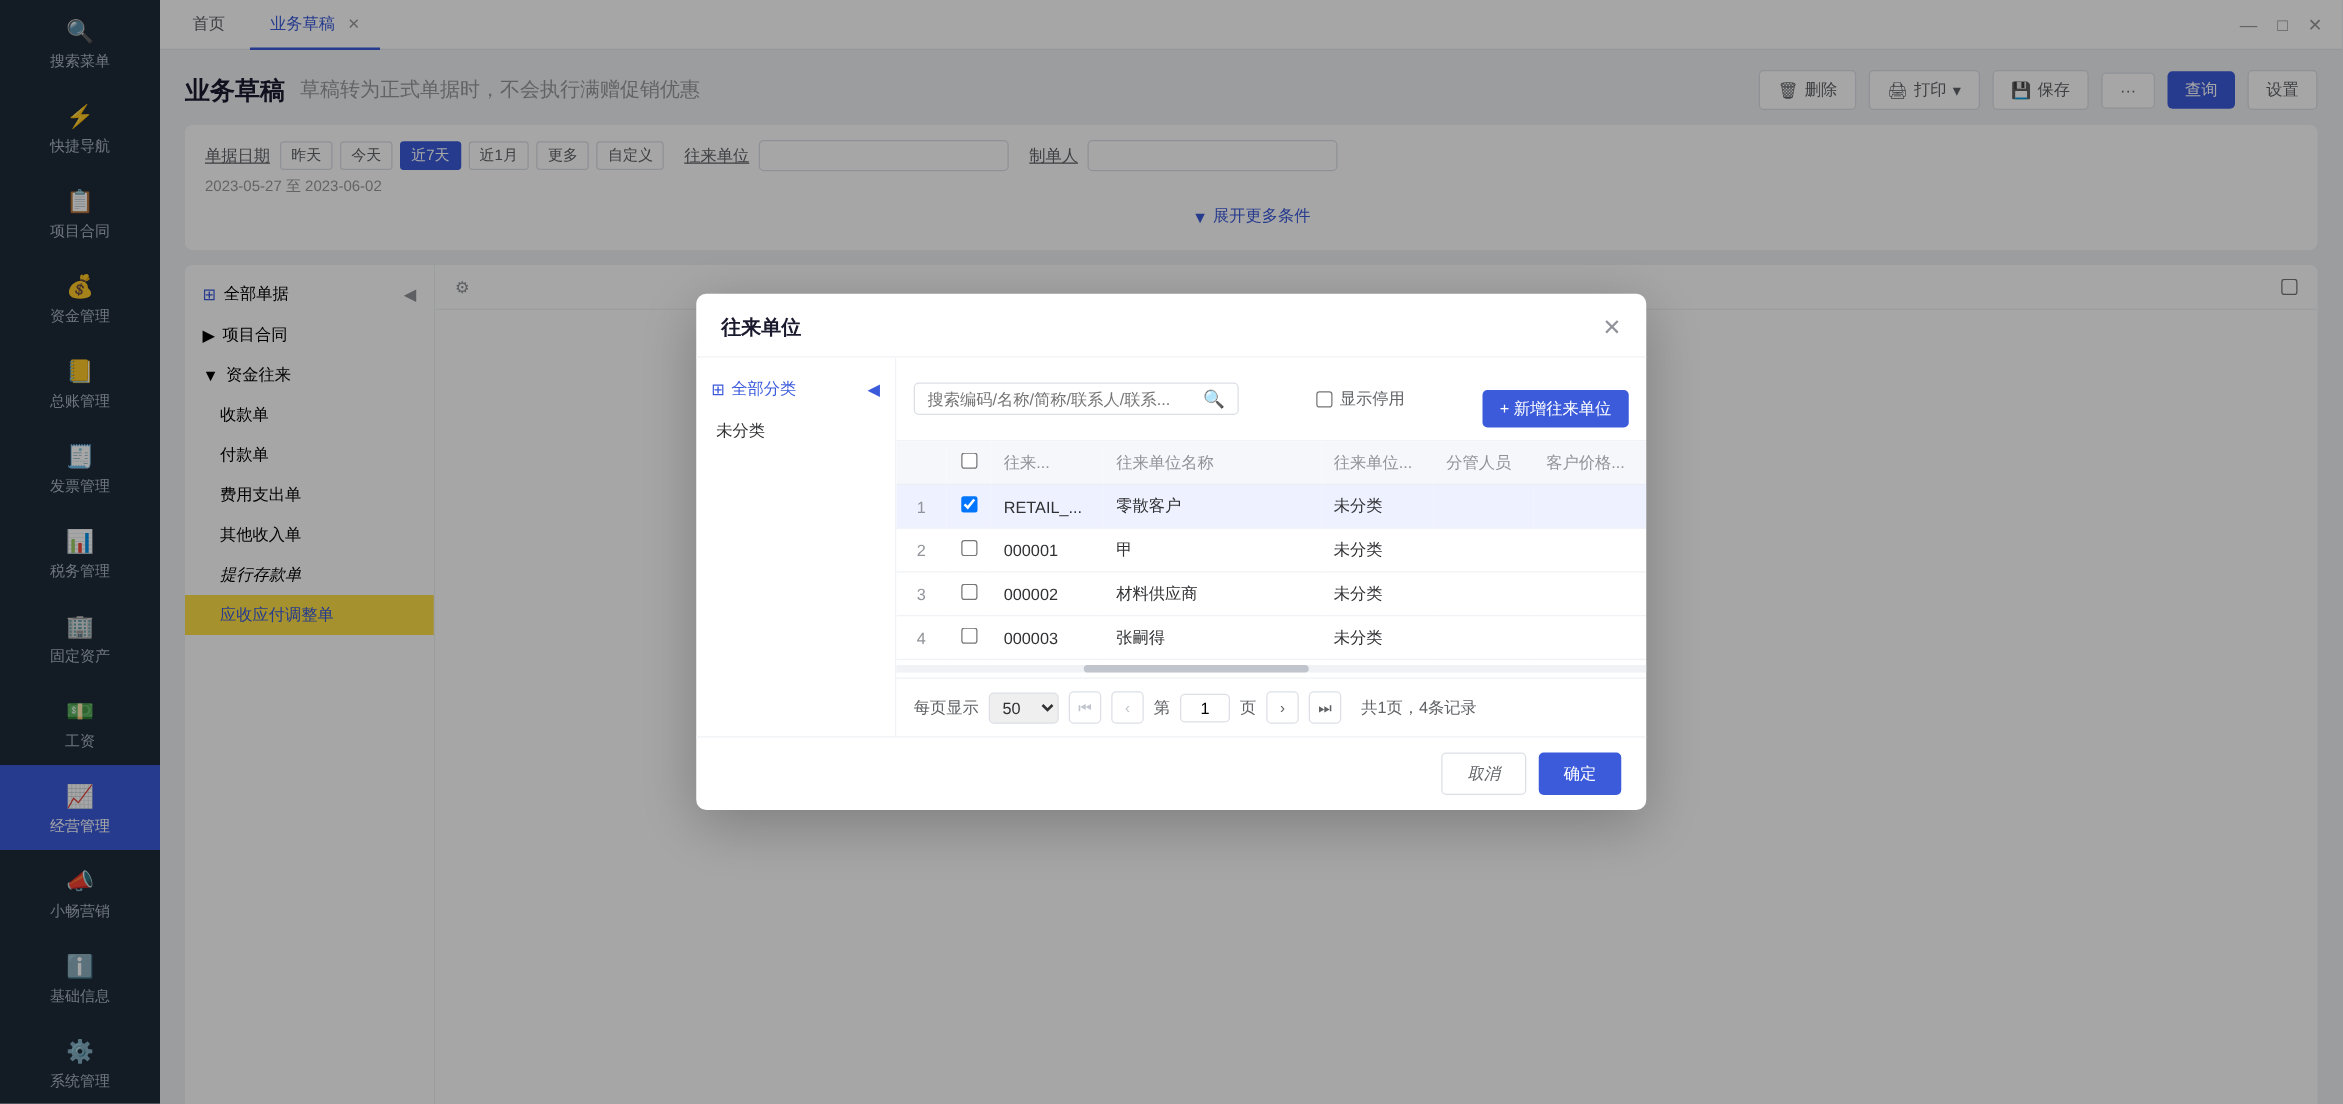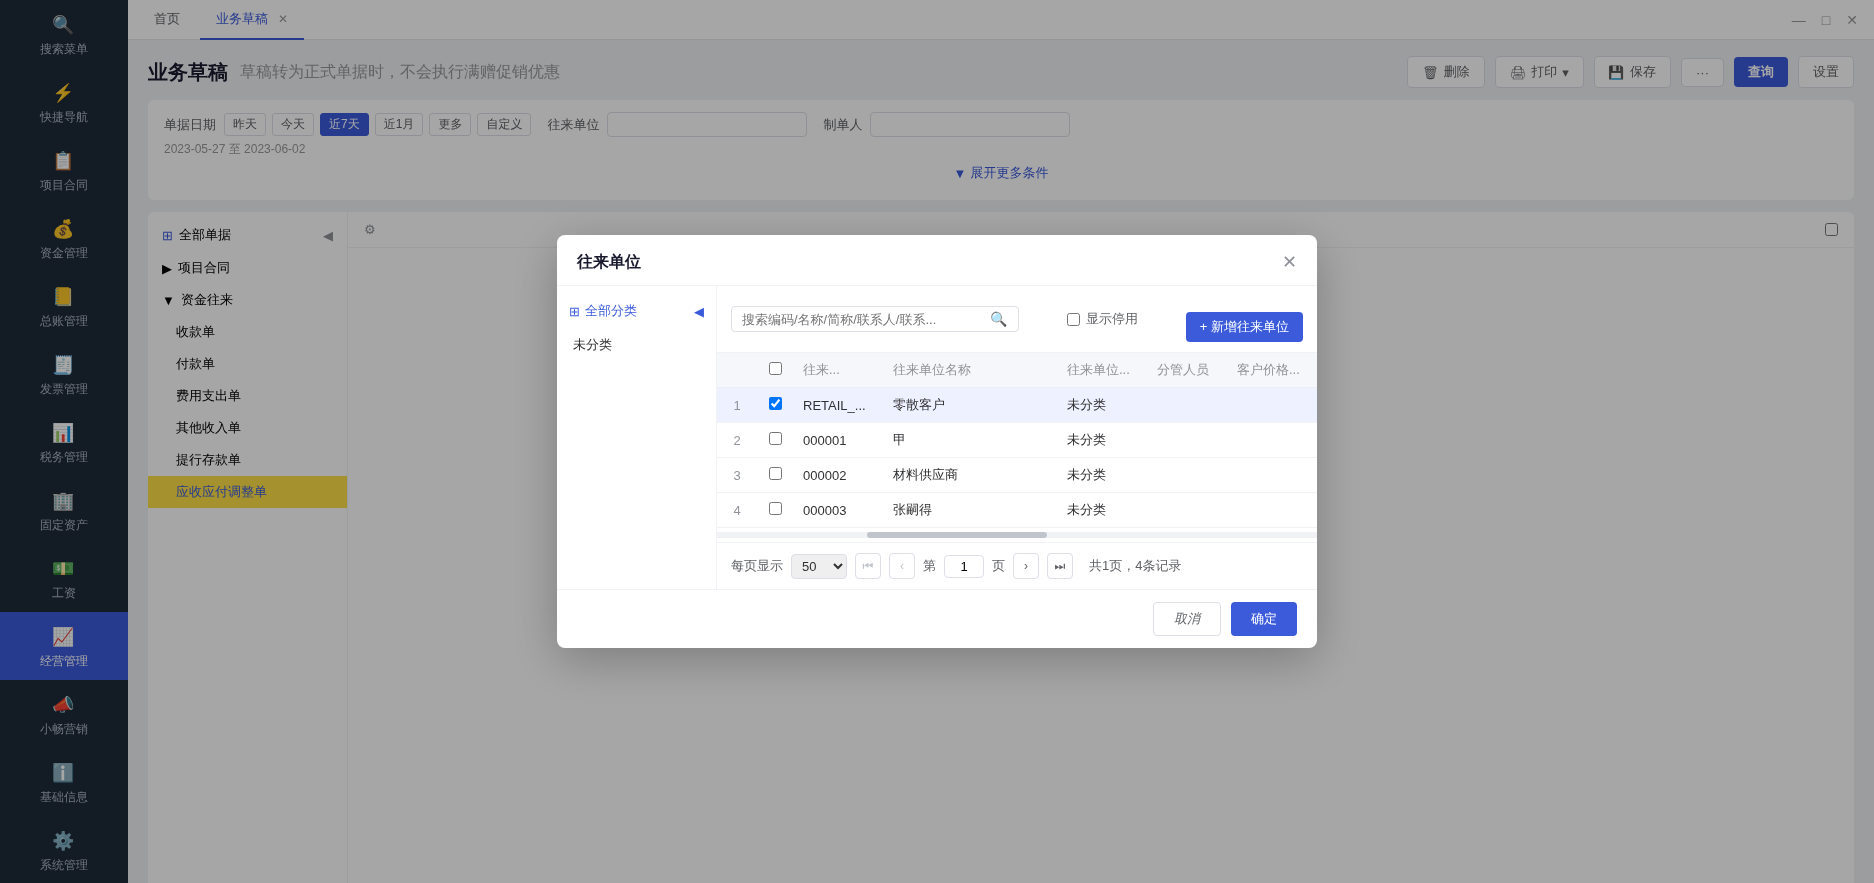--- a/index.html
+++ b/index.html
@@ -118,21 +118,20 @@
       gap: 5px;
     }
     .btn-primary-main {
       padding: 6px 14px;
       border-radius: 4px;
       background: #3b5bdb;
       color: #fff;
       font-size: 13px;
       cursor: pointer;
       border: none;
-      font-weight: bold;
     }
 
     
     .filter-area {
       background: #fff;
       border-radius: 6px;
       padding: 12px 16px;
       margin-bottom: 12px;
     }
     .filter-row {
@@ -141,21 +140,21 @@
       gap: 16px;
       flex-wrap: wrap;
     }
     .filter-item {
       display: flex;
       align-items: center;
       gap: 8px;
       font-size: 13px;
       color: #606266;
     }
-    .filter-label { white-space: nowrap; }
+    .filter-label { white-space: nowrap; text-decoration: underline; }
     .date-btns {
       display: flex;
       gap: 6px;
       align-items: center;
     }
     .date-btn {
       padding: 2px 8px;
       border-radius: 3px;
       font-size: 12px;
       cursor: pointer;
@@ -276,21 +275,21 @@
       border-bottom: 1px solid #f0f2f5;
     }
     .search-box {
       display: flex;
       align-items: center;
       border: 1px solid #dcdfe6;
       border-radius: 4px;
       padding: 4px 10px;
       gap: 6px;
       background: #fff;
-      width: 288px;
+      width: 260px;
     }
     .search-box input {
       border: none;
       outline: none;
       font-size: 13px;
       color: #303133;
       width: 100%;
     }
     .search-icon { color: #909399; font-size: 14px; }
     .show-disabled {
@@ -629,21 +628,21 @@
         </div>
         <div class="left-panel-item" style="padding-left:28px;">
           <span>付款单</span>
         </div>
         <div class="left-panel-item" style="padding-left:28px;">
           <span>费用支出单</span>
         </div>
         <div class="left-panel-item" style="padding-left:28px;">
           <span>其他收入单</span>
         </div>
-        <div class="left-panel-item" style="padding-left:28px;">
+        <div class="left-panel-item" style="padding-left:28px;font-style:italic;">
           <span>提行存款单</span>
         </div>
         <div class="left-panel-item active" style="padding-left:28px;">
           <span>应收应付调整单</span>
         </div>
       </div>
 
       <div style="flex:1; background:#fff; border-radius: 0 6px 6px 0;">
         <div class="table-toolbar">
           <span style="color:#909399;font-size:13px;">⚙</span>

